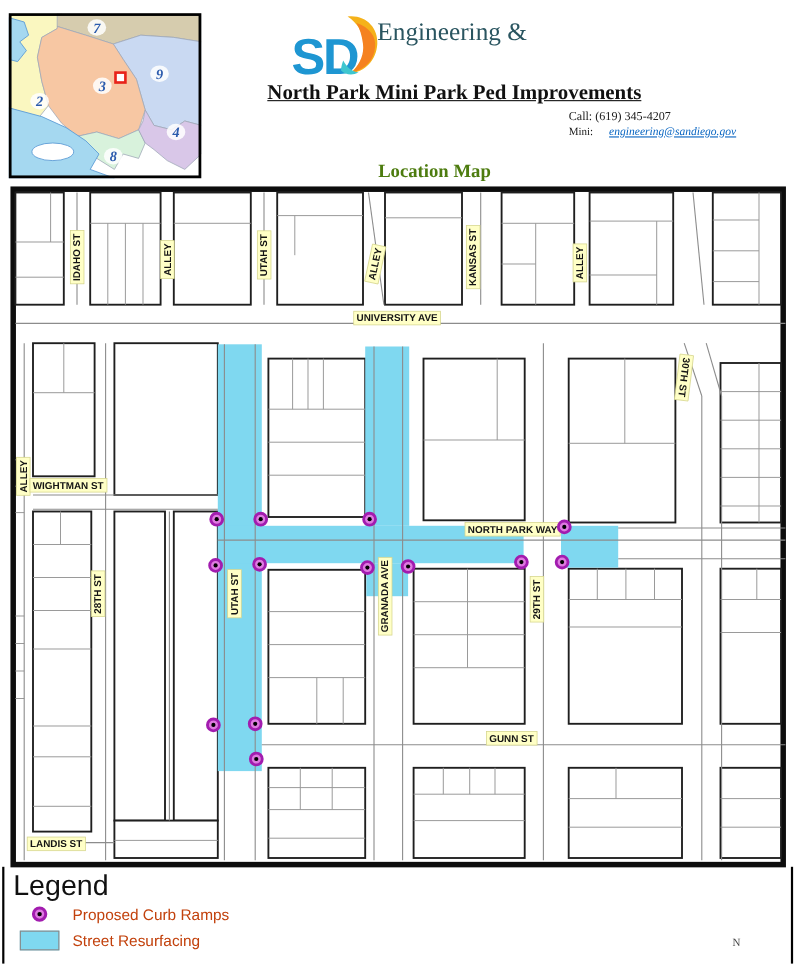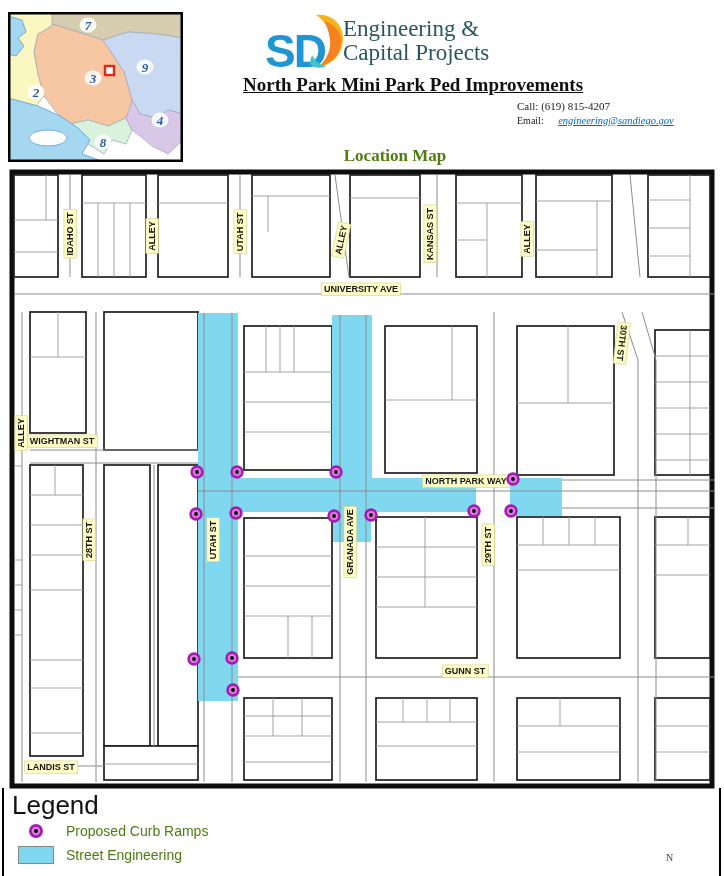--- a/index.html
+++ b/index.html
@@ -18,44 +18,43 @@
   #contact .call{font-size:11px;}
   #contact a{color:#0563C1;font-style:italic;text-decoration:underline;font-size:10.5px;margin-left:12px;}
   #loc-title{left:300px;top:146px;width:190px;text-align:center;
         font-family:"Liberation Serif",serif;font-size:17px;font-weight:bold;color:#4d7c0f;}
   
   #legend{left:0;top:788px;width:724px;height:88px;}
   #legend .box{position:absolute;left:2px;top:0;width:715px;height:88px;
                border-left:2px solid #000;border-right:2px solid #000;}
   #legend-title{position:absolute;left:12px;top:2px;font-size:26px;color:#111;font-weight:400;text-align:right;}
   .leg-item{position:absolute;left:18px;height:18px;display:flex;align-items:center;gap:12px;
-            font-size:14px;color:#4d7c0f;}
+            font-size:14px;color:#c2410c;}
   .leg-item .sym{width:36px;display:flex;justify-content:center;}
   #north-n{position:absolute;left:666px;top:852px;font-family:"Liberation Serif",serif;
            font-size:10px;color:#444;}
   svg text{user-select:none;}
 </style>
 </head>
 <body>
 
 <div class="abs" id="sd-text">SD</div>
 <svg class="abs" style="left:302px;top:13px" width="42" height="56" viewBox="0 0 42 56">
   <path d="M14,2 C30,0 42,12 41,27 C40,42 30,52 16,54 C26,45 30,38 29,28 C28,16 23,8 14,2 Z" fill="#F5B21A"></path>
   <path d="M22,8 C34,12 40,20 39,30 C38,42 30,50 18,53 C26,44 29,36 28,27 C27,19 25,13 22,8 Z" fill="#F58220"></path>
   <path d="M10,42 C14,49 18,52 24,53 C18,56 12,55 8,51 C8,48 9,45 10,42 Z" fill="#3EC6CF"></path>
 </svg>
 <div class="abs" id="org">
   <div>Engineering &amp;</div>
-  <div>Capital Projects</div>
 </div>
 <div class="abs" id="proj-title">North Park Mini Park Ped Improvements</div>
 <div class="abs" id="contact">
-  <div class="call">Call: (619) 815-4207</div>
+  <div class="call">Call: (619) 345-4207</div>
   <div>
-    <span>Email:</span>
+    <span>Mini:</span>
     <a href="#">engineering@sandiego.gov</a>
   </div>
 </div>
 <div class="abs" id="loc-title">Location Map</div>
 
 <svg class="abs" style="left:8px;top:12px" width="175" height="150" viewBox="0 0 175 150" id="insetsvg">
   <rect x="0" y="0" width="175" height="150" fill="#fff" stroke="none"></rect>
   <polygon fill="#FAF7C0" stroke="#9FA8B8" stroke-width="0.7" points="0,0 48,0 44,14 30,22 26,40 30,62 36,84 28,94 12,90 0,86"></polygon>
   <polygon fill="#A5D8F0" stroke="#5B9BD5" stroke-width="0.8" points="0,4 14,8 18,20 10,26 16,34 8,44 0,42"></polygon>
   <polygon fill="#D6CCAE" stroke="#9FA8B8" stroke-width="0.7" points="44,0 175,0 175,26 150,22 120,20 95,28 70,20 44,12"></polygon>
@@ -369,16 +368,16 @@
         <circle cx="9" cy="9" r="5.6" id="leg-dot-outer" fill="#DE7BE0" stroke="#A21CAF" stroke-width="2.8"></circle>
         <circle cx="9" cy="9" r="2" fill="#000"></circle>
       </svg>
     </span>
     <span>Proposed Curb Ramps</span>
   </div>
   <div class="leg-item" style="top:58px">
     <span class="sym">
       <span id="leg-swatch" style="display:inline-block;width:34px;height:16px;background:#7FD8F0;border:1px solid #888;"></span>
     </span>
-    <span>Street Engineering</span>
+    <span>Street Resurfacing</span>
   </div>
 </div>
 <div id="north-n">N</div>
 
 </body></html>

